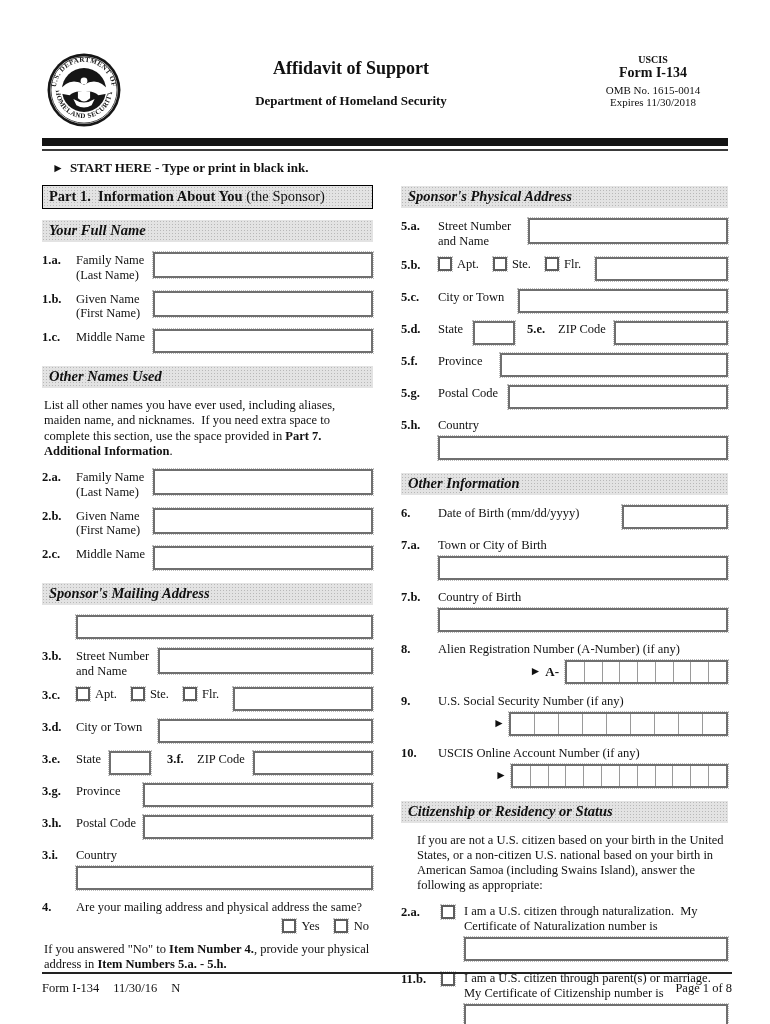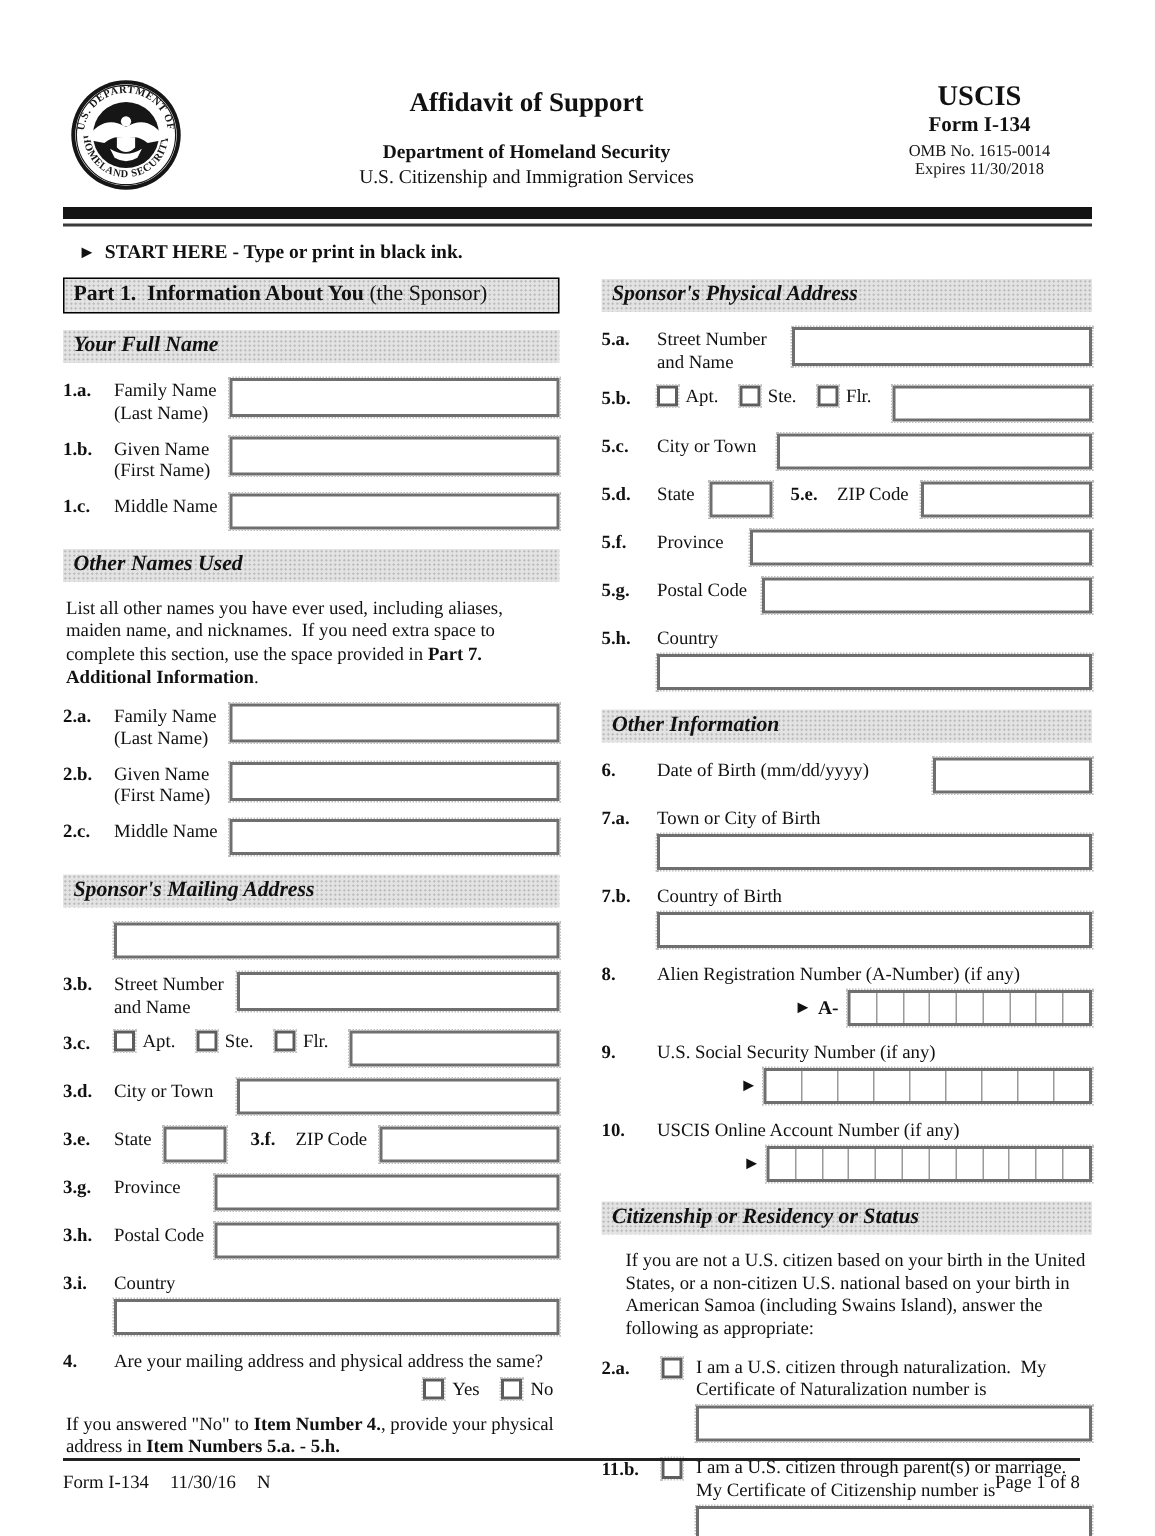--- a/index.html
+++ b/index.html
@@ -13,21 +13,21 @@
   .t { white-space: pre-wrap; }
 
   
   .hdr { display: flex; align-items: flex-start; }
   .seal { width: 80px; height: 76px; flex: 0 0 80px; margin-left: 2px; }
   .hdr-center { flex: 1 1 auto; text-align: center; padding-top: 6px; }
   .hdr-title { font-size: 18px; font-weight: bold; margin-bottom: 14px; }
   .hdr-dept { font-size: 13px; font-weight: bold; margin-bottom: 1px; }
   .hdr-agency { font-size: 13px; }
   .hdr-right { flex: 0 0 150px; text-align: center; padding-top: 2px; }
-  .hdr-uscis { font-size: 19px; font-weight: bold; }
+  .hdr-uscis { font-size: 10px; font-weight: bold; }
   .hdr-form { font-size: 14px; font-weight: bold; margin-bottom: 3px; }
   .hdr-omb, .hdr-exp { font-size: 11px; }
   .black-bar { height: 8px; background: #141414; margin-top: 10px; }
   .thin-line { height: 2px; background: #3a3a3a; margin-top: 3px; }
 
   .start-here { margin: 9px 0 9px 10px; font-weight: bold; font-size: 13px; }
   .start-here .arrow { margin-right: 6px; font-size: 12px; }
 
   
   .columns { display: flex; gap: 28px; }
@@ -90,21 +90,21 @@
   .comb-oan { width: 217px; }
 
   .cit-row { display: flex; align-items: flex-start; margin-bottom: 2px; }
   .cit-row .num { flex: 0 0 40px; }
   .cit-row .cb { margin: 1px 9px 0 0; }
   .cit-text { font-size: 12.5px; line-height: 1.25; }
   .cit-fld { margin: 2px 0 10px 63px; }
 
   
   .footer {
-    position: absolute; left: 42px; right: 50px; top: 972px;
+    position: absolute; left: 42px; right: 38px; top: 972px;
     border-top: 2px solid #222; padding-top: 7px;
     display: flex; justify-content: space-between; font-size: 12.5px;
   }
   .footer-left span { margin-right: 14px; }
 </style>
 </head>
 <body>
 
 <div class="page">
 
@@ -125,21 +125,20 @@
       <g fill="#ffffff">
         <path d="M15,54 Q30,31 50,43 Q70,31 85,54 L69,57 Q59,49 50,54 Q41,49 31,57 Z"></path>
         <circle cx="50" cy="38" r="4.5"></circle>
         <path d="M42,52 h16 v9 q-8,8 -16,0 z"></path>
         <path d="M36,62 q14,9 28,0 l-4,8 q-10,6 -20,0 z"></path>
       </g>
     </svg>
     <div class="hdr-center">
       <div class="hdr-title t">Affidavit of Support</div>
       <div class="hdr-dept t">Department of Homeland Security</div>
-      <div class="hdr-agency t">U.S. Citizenship and Immigration Services</div>
     </div>
     <div class="hdr-right">
       <div class="hdr-uscis t">USCIS</div>
       <div class="hdr-form t">Form I-134</div>
       <div class="hdr-omb t">OMB No. 1615-0014</div>
       <div class="hdr-exp t">Expires 11/30/2018</div>
     </div>
   </div>
   <div class="black-bar"></div>
   <div class="thin-line"></div>

